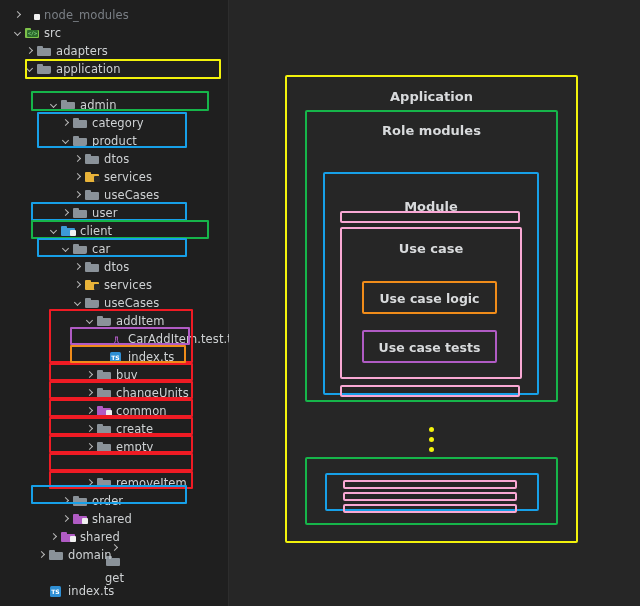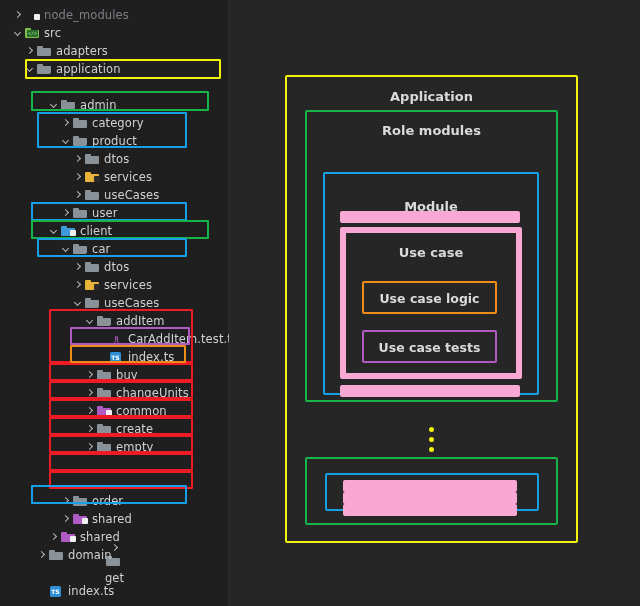--- a/index.html
+++ b/index.html
@@ -148,21 +148,21 @@
     position: absolute;
     left: 0; right: 0;
     text-align: center;
     color: #d8dadc;
     font-weight: bold;
     font-size: 13px;
   }
   .b-yellow { border: 2px solid #f2f20c; }
   .b-green  { border: 2px solid #16b54a; }
   .b-blue   { border: 2px solid #17a0e8; }
-  .b-red    { border: 6px solid #f9a8d4; padding-left: 40px; }
+  .b-red    { border: 2px solid #f9a8d4; padding-left: 40px; }
   .b-orange { border: 2px solid #f08c1a; }
   .b-purple { border: 2px solid #b05bc4; }
 
   .dots { position:absolute; left:0; right:0; text-align:center; }
   .dot {
     width:5px; height:5px; border-radius:50%;
     background:#f2f20c; margin: 5px auto 0;
   }
 </style>
 </head>
@@ -440,20 +440,31 @@
       <div class="row" style="top: 456px; flex-direction: column;">
         <span style="flex: 0 0 83px;"></span>
         <span class="twisty collapsed"></span>
         <span class="ico">
           <span class="folder f-grey">
             <span class="tab"></span>
             <span class="body"></span>
           </span>
         </span>
         <span class="lbl">get</span>
+      </div>
+      <div class="row" style="top: 474px;">
+        <span style="flex: 0 0 83px;"></span>
+        <span class="twisty collapsed"></span>
+        <span class="ico">
+          <span class="folder f-grey">
+            <span class="tab"></span>
+            <span class="body"></span>
+          </span>
+        </span>
+        <span class="lbl">removeItem</span>
       </div>
       <div class="row" style="top: 492px;">
         <span style="flex: 0 0 59px;"></span>
         <span class="twisty collapsed"></span>
         <span class="ico">
           <span class="folder f-grey">
             <span class="tab"></span>
             <span class="body"></span>
           </span>
         </span>

